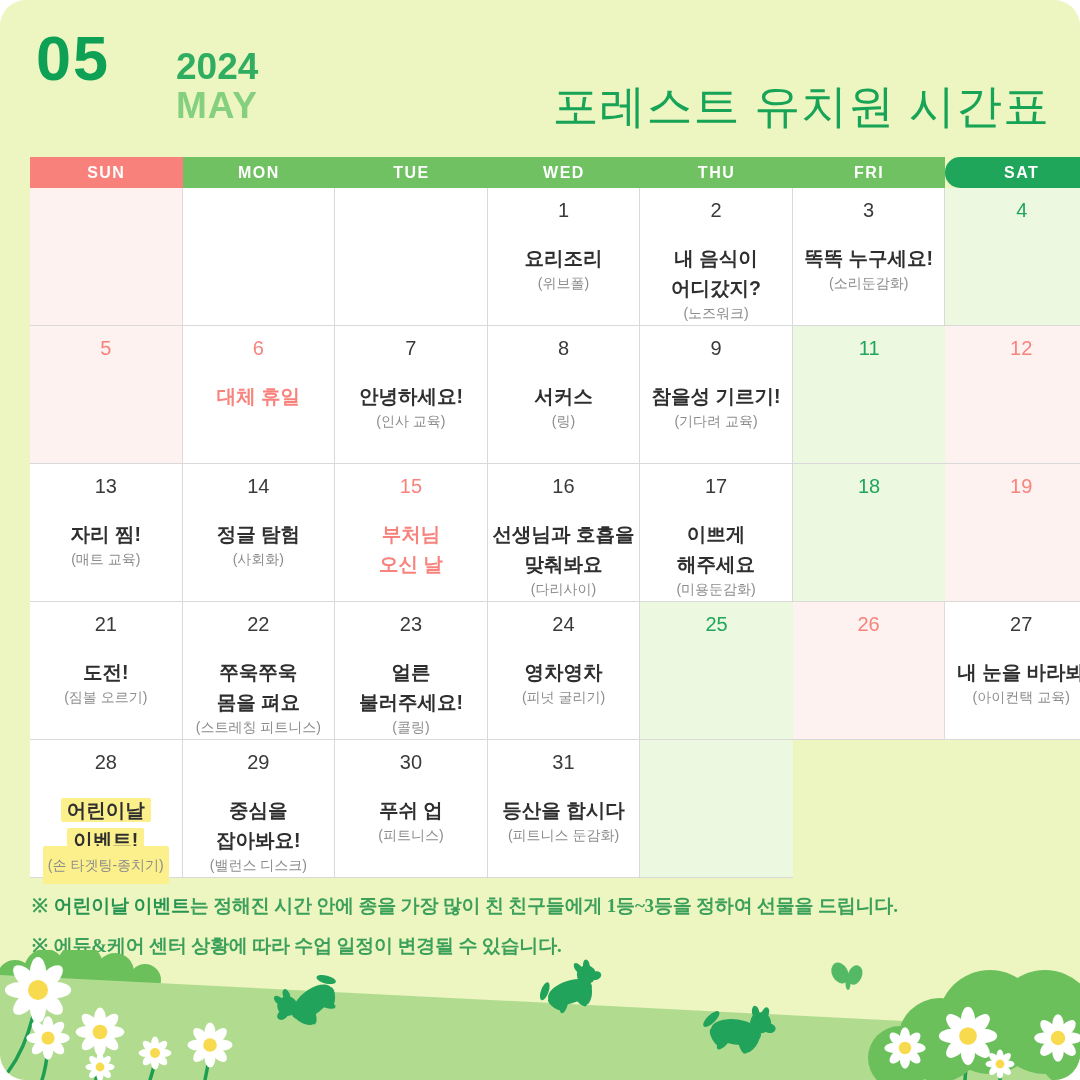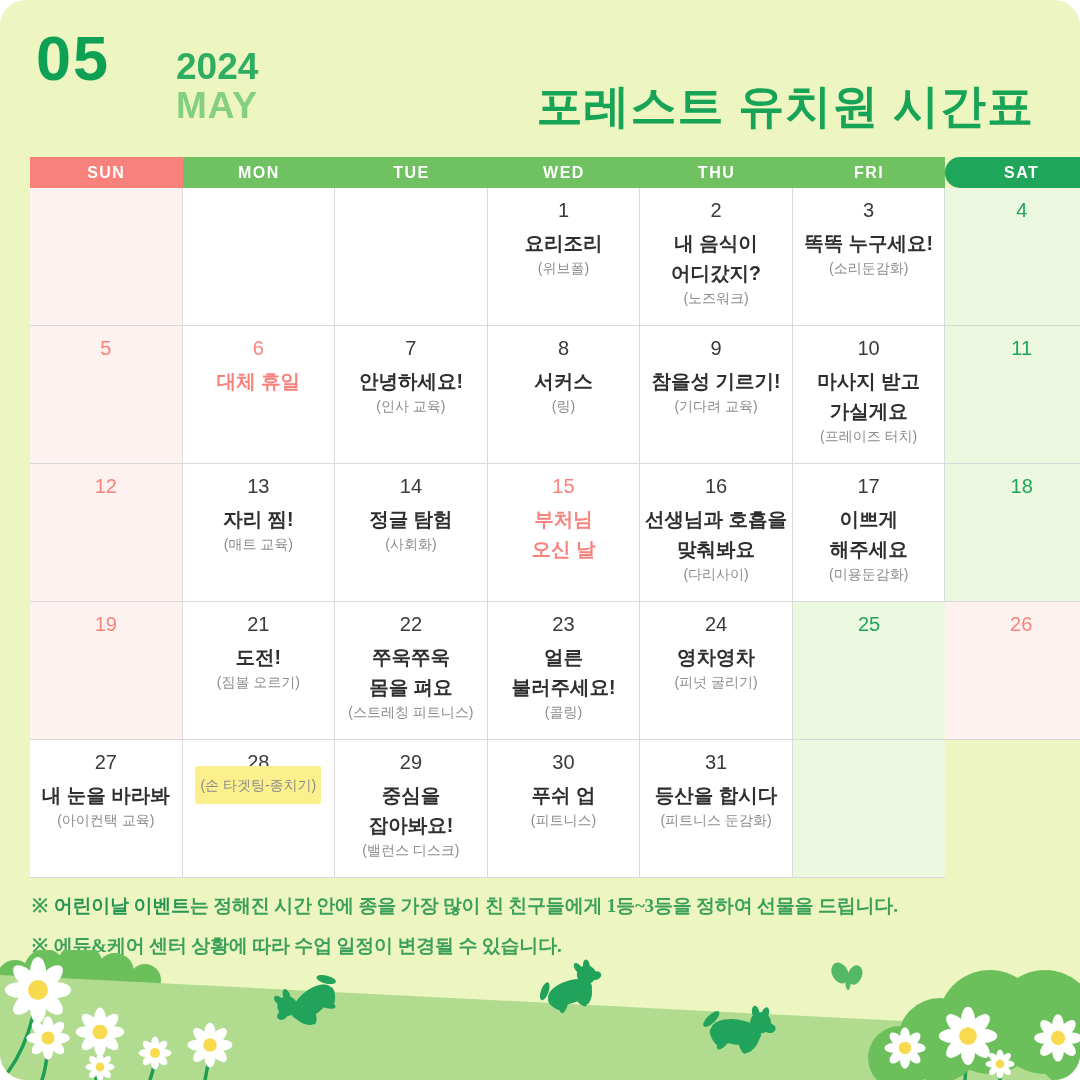--- a/index.html
+++ b/index.html
@@ -12,22 +12,22 @@
   
   .month-num{
     position:absolute;left:36px;top:22px;
     font-size:63px;font-weight:900;color:var(--deep-green,#0ea156);
     letter-spacing:2px;
   }
   .year-month{position:absolute;left:176px;top:48px;line-height:1.05;font-weight:800;}
   .year{font-size:37px;color:var(--mid-green,#2fae62);}
   .month-name{font-size:37px;color:var(--light-green,#84d07e);letter-spacing:1px;}
   .poster-title{
-    position:absolute;right:46px;top:76px;
-    font-size:46px;font-weight:700;color:var(--title-green,#18a457);
+    position:absolute;right:30px;top:76px;
+    font-size:46px;font-weight:400;color:var(--title-green,#18a457);
     letter-spacing:1px;
   }
   
   .calendar{position:absolute;left:30px;top:157px;width:1068px;}
   .dow-row{display:grid;grid-template-columns:repeat(7,1fr);height:31px;}
   .dow{
     display:flex;align-items:center;justify-content:center;
     color:#fff;font-size:16px;font-weight:700;letter-spacing:1.5px;
     background:var(--weekday-bg,#6fc161);
   }
@@ -40,21 +40,21 @@
   }
   .cell.c6{border-right:none;}
   .cell.c0{background:#fdf2ef;border-right-color:#e4d9d6;}
   .cell.c6{background:#edf8e1;}
   .date{font-size:20px;font-weight:500;color:#3a3a3a;line-height:1.3;}
   .c0 .date{color:var(--holiday-pink,#f8837d);}
   .c6 .date{color:var(--sat-bg,#1fa65a);}
   .holiday .date,.holiday .title{color:var(--holiday-pink,#f8837d);}
   .title{
     font-size:19.5px;font-weight:700;color:#2f2f2f;line-height:1.55;
-    margin-top:5px;white-space:pre-line;
+    margin-top:20px;white-space:pre-line;
   }
   .sub{
     font-size:14px;font-weight:500;color:#8c8c8c;
     white-space:nowrap;line-height:1.5;
   }
   .hl{
     background:var(--highlight-yellow,#fcf08c);
     padding:1px 6px;border-radius:2px;
     -webkit-box-decoration-break:clone;box-decoration-break:clone;
   }
@@ -135,26 +135,20 @@
       <div class="cell c3">
           <div class="date">8</div>
           <div class="title">서커스</div>
           <div class="sub">(링)</div>
         </div>
       <div class="cell c4">
           <div class="date">9</div>
           <div class="title">참을성 기르기!</div>
           <div class="sub">(기다려 교육)</div>
         </div>
-      <div class="cell c5">
-          <div class="date">10</div>
-          <div class="title">마사지 받고
-가실게요</div>
-          <div class="sub">(프레이즈 터치)</div>
-        </div>
       <div class="cell c6">
           <div class="date">11</div>
         </div>
 
       <div class="cell c0">
           <div class="date">12</div>
         </div>
       <div class="cell c1">
           <div class="date">13</div>
           <div class="title">자리 찜!</div>
@@ -218,20 +212,22 @@
       <div class="cell c0">
           <div class="date">26</div>
         </div>
       <div class="cell c1">
           <div class="date">27</div>
           <div class="title">내 눈을 바라봐</div>
           <div class="sub">(아이컨택 교육)</div>
         </div>
       <div class="cell c2">
           <div class="date">28</div>
+          <div class="title"><span class="hl">어린이날
+이벤트!</span></div>
           <div class="sub"><span class="hl">(손 타겟팅-종치기)</span></div>
         </div>
       <div class="cell c3">
           <div class="date">29</div>
           <div class="title">중심을
 잡아봐요!</div>
           <div class="sub">(밸런스 디스크)</div>
         </div>
       <div class="cell c4">
           <div class="date">30</div>

